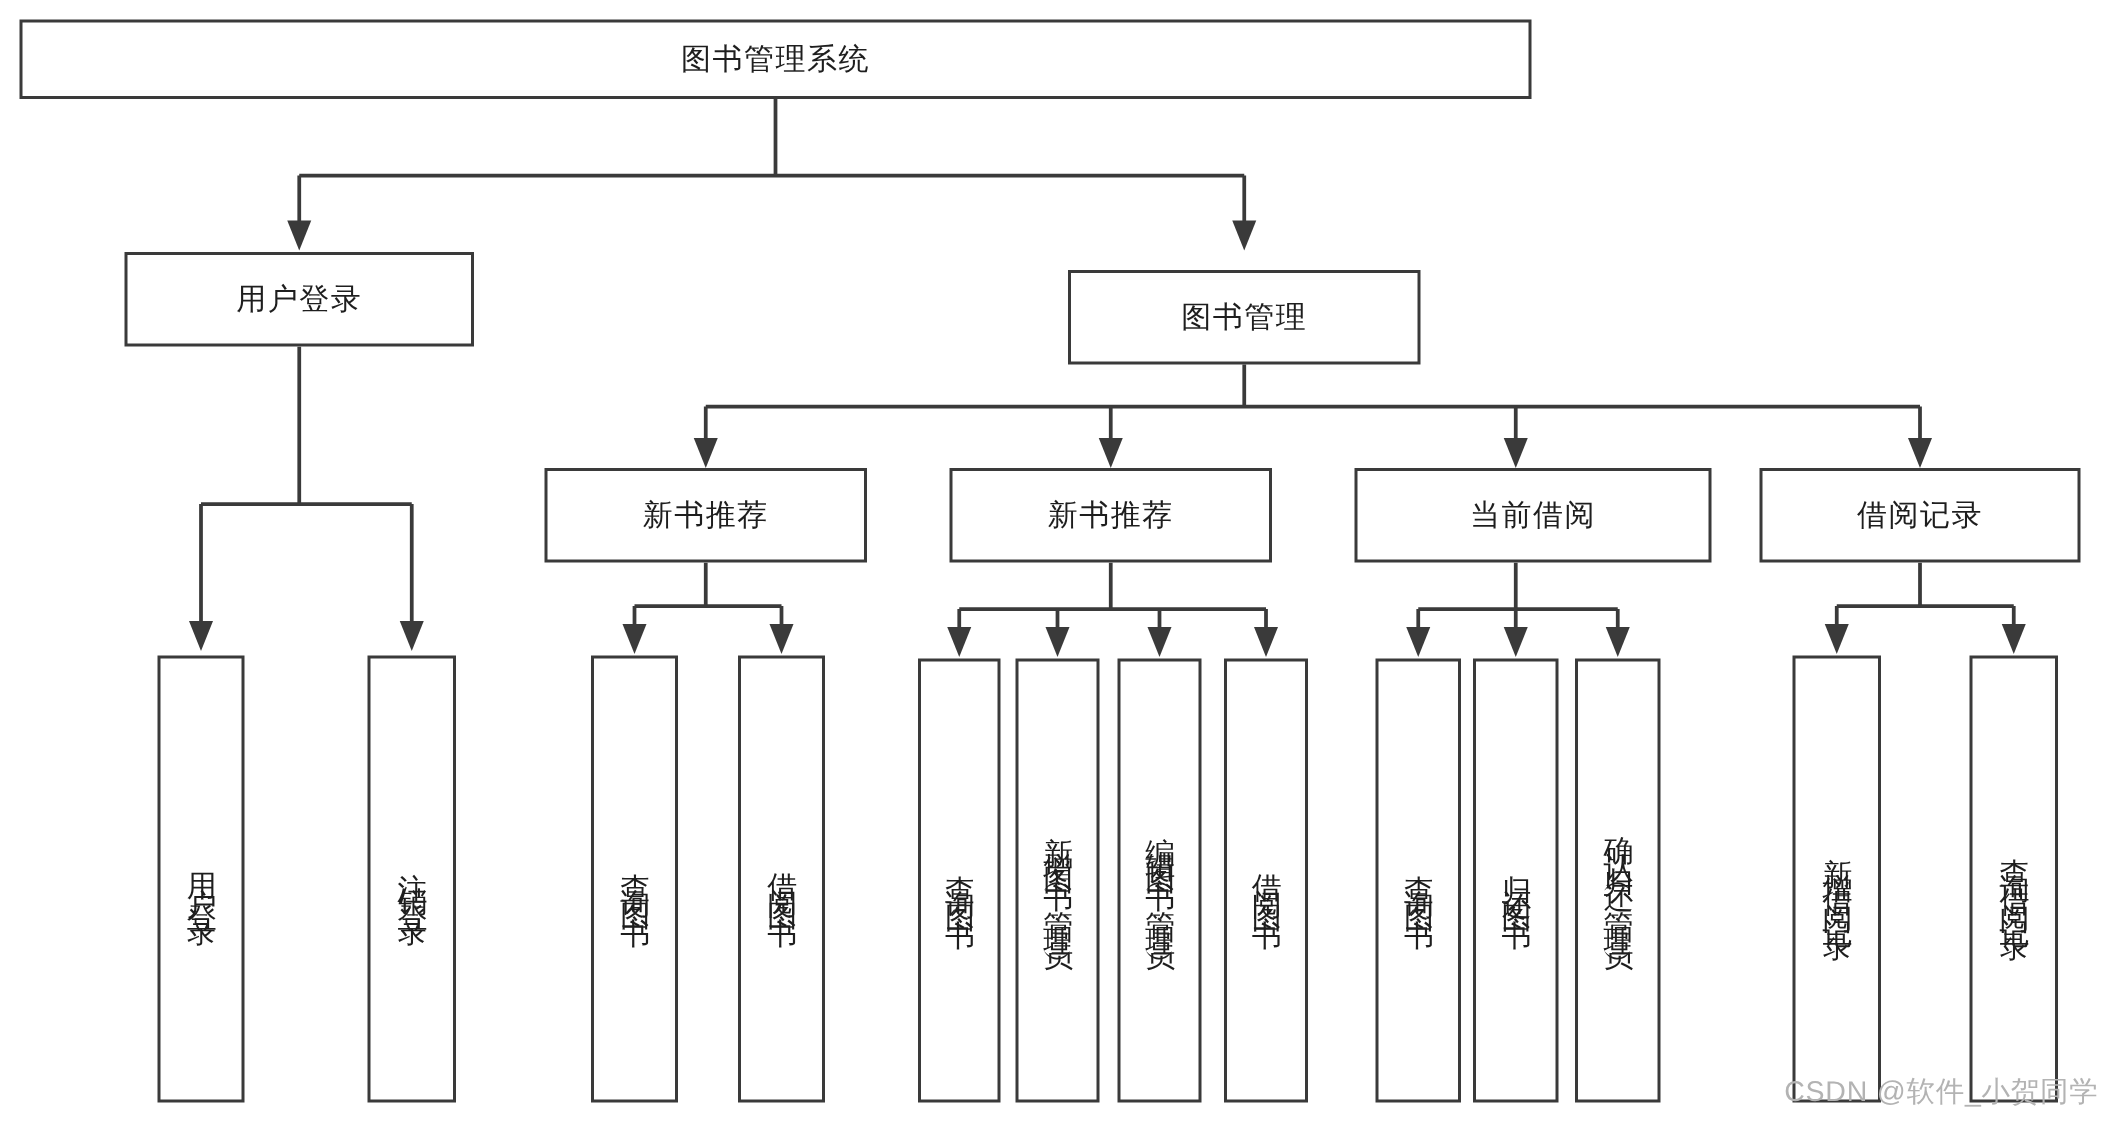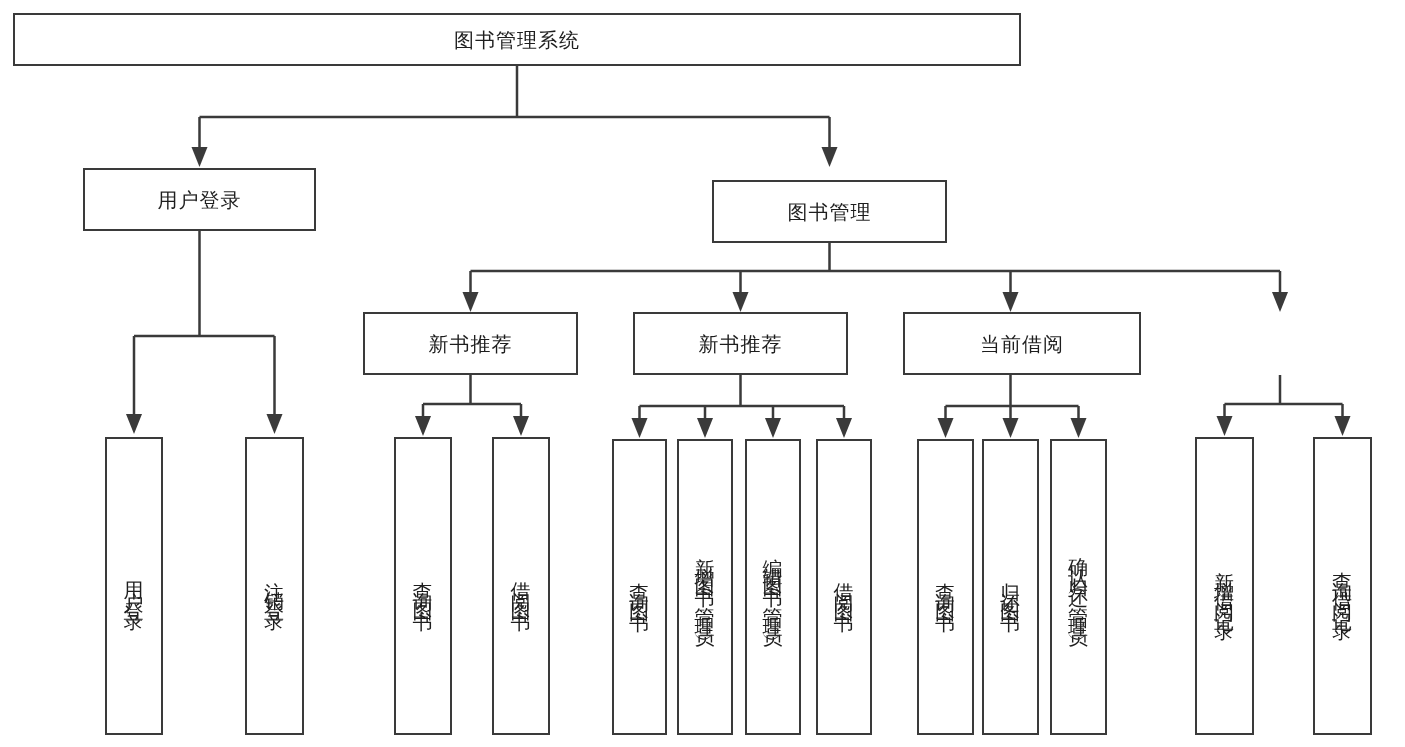--- a/index.html
+++ b/index.html
@@ -90,20 +90,23 @@
 
   <div class="box h" style="left:363px;top:312px;width:215px;height:63px">
     <span>新书推荐</span>
   </div>
   <div class="box h" style="left:633px;top:312px;width:215px;height:63px">
     <span>新书推荐</span>
   </div>
   <div class="box h" style="left:903px;top:312px;width:238px;height:63px">
     <span>当前借阅</span>
   </div>
+  <div class="box h" style="left:1173px;top:312px;width:214px;height:63px">
+    <span>借阅记录</span>
+  </div>
 
   <div class="box v" style="left:105px;top:437px;width:58px;height:298px">
     <span>用户登录</span>
   </div>
   <div class="box v" style="left:245px;top:437px;width:59px;height:298px">
     <span>注销登录</span>
   </div>
 
   <div class="box v" style="left:394px;top:437px;width:58px;height:298px">
     <span>查询图书</span>
@@ -135,13 +138,14 @@
     <span>确认归还（管理员）</span>
   </div>
 
   <div class="box v" style="left:1195px;top:437px;width:59px;height:298px">
     <span>新增借阅记录</span>
   </div>
   <div class="box v" style="left:1313px;top:437px;width:59px;height:298px">
     <span>查询借阅记录</span>
   </div>
 
+  <div class="watermark">CSDN @软件_小贺同学</div>
 </div>
 
 </body></html>

